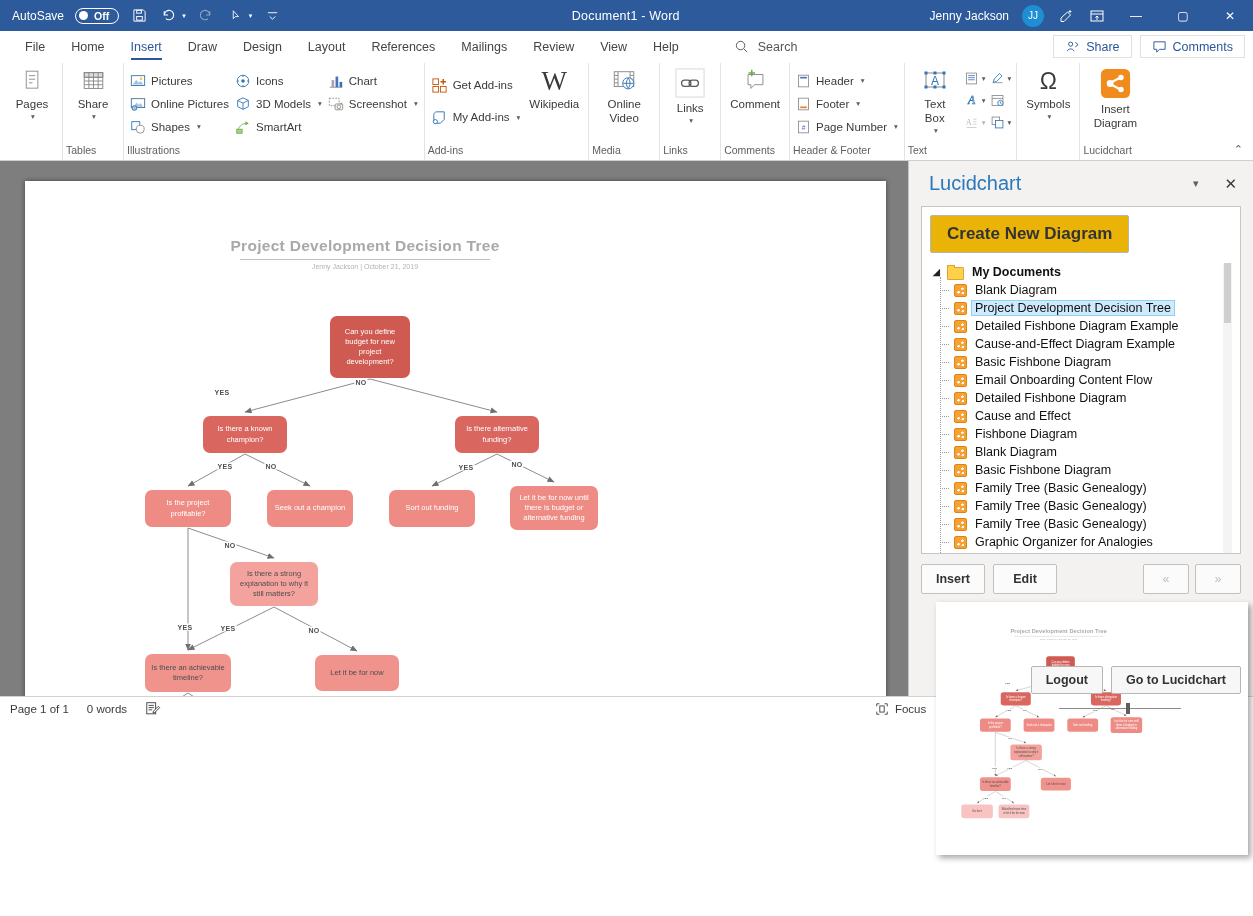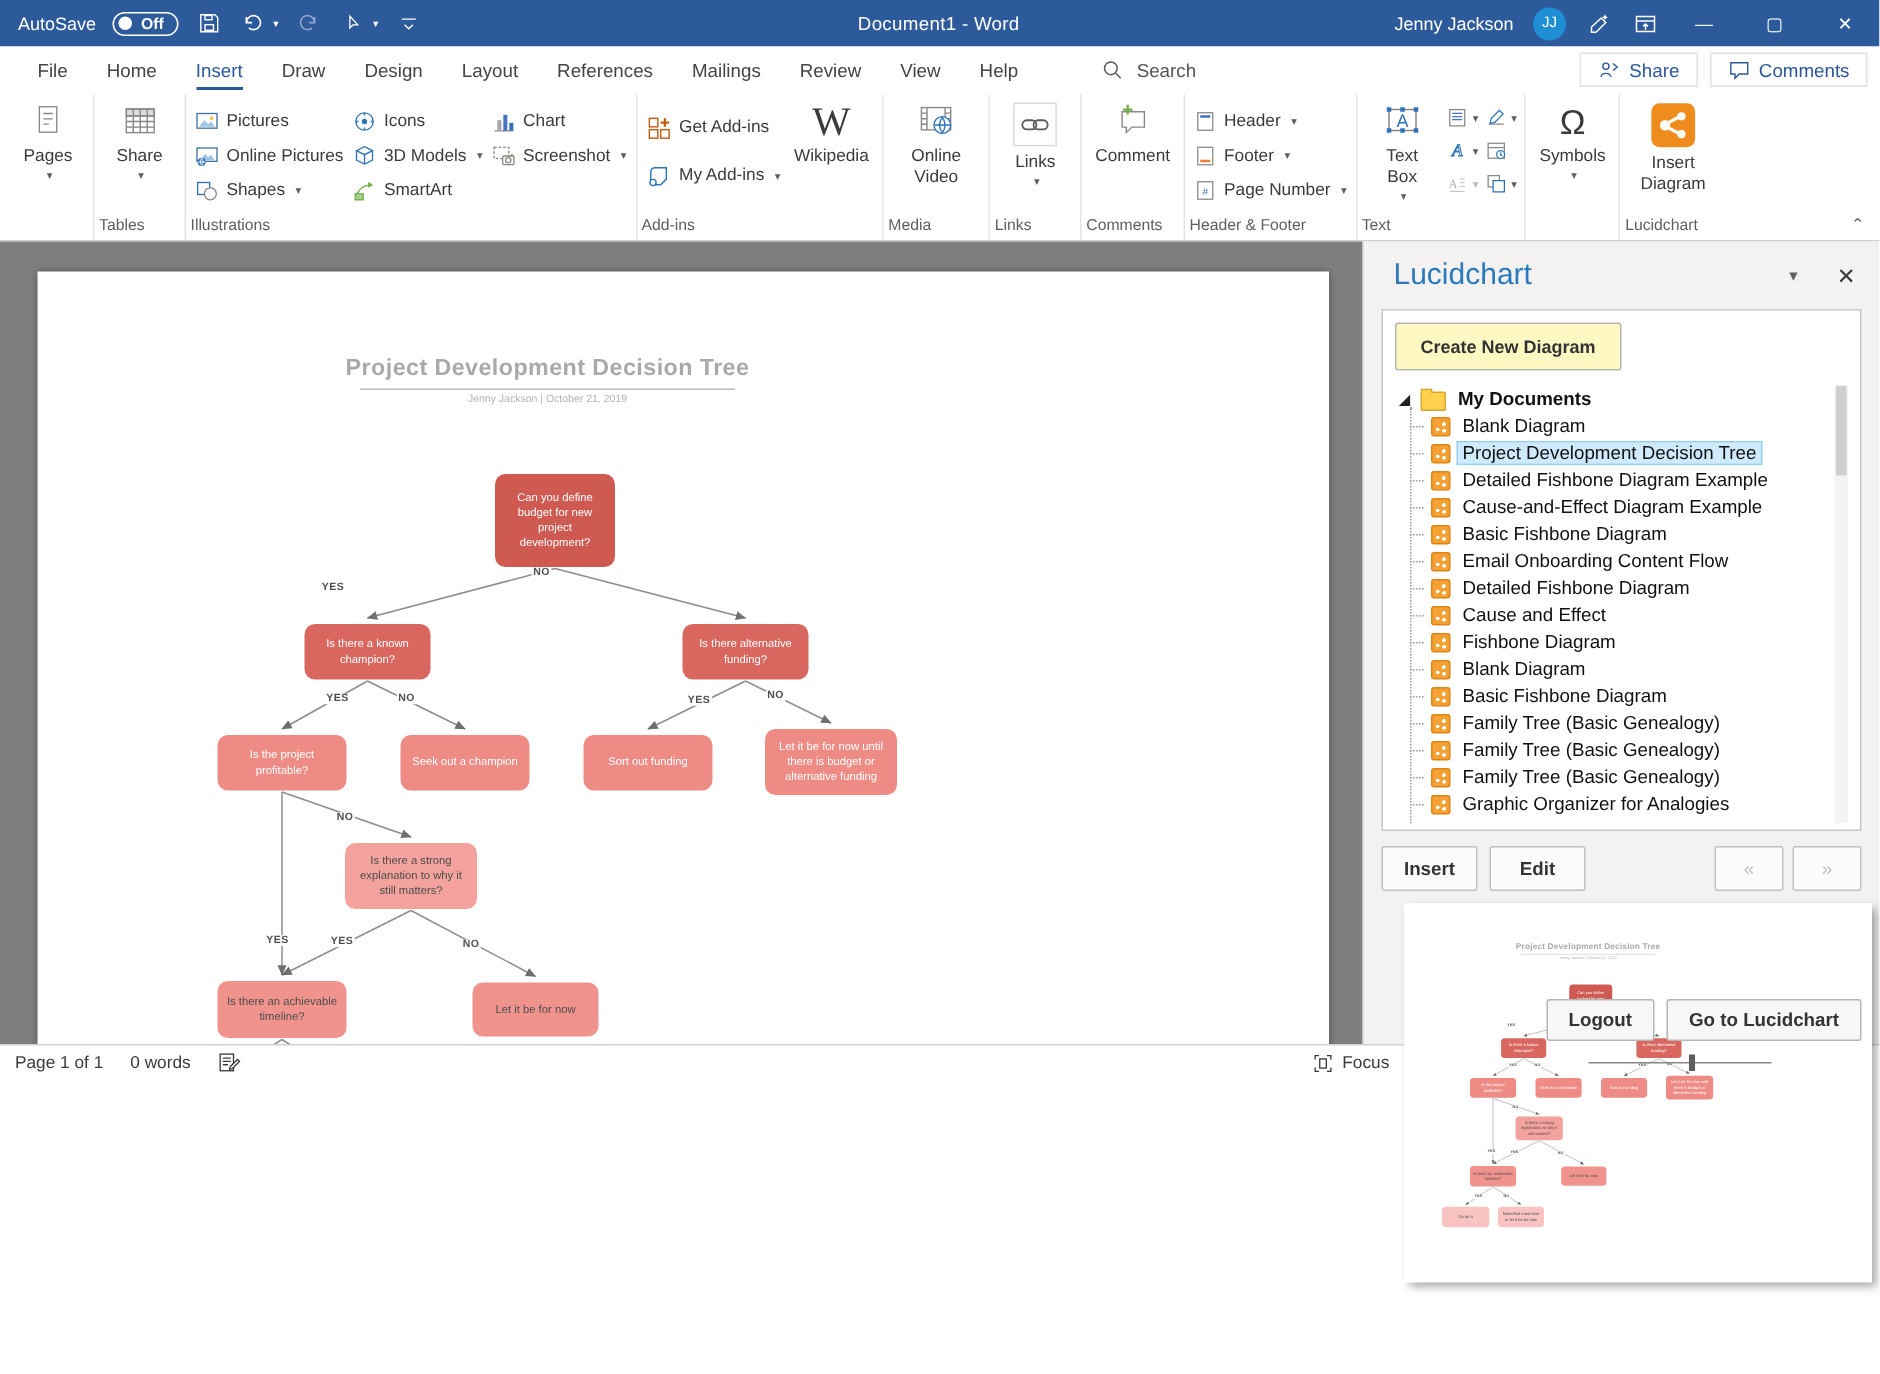--- a/index.html
+++ b/index.html
@@ -64,21 +64,21 @@
   .tree-node{position:absolute;border-radius:7px;display:flex;align-items:center;justify-content:center;text-align:center;font-size:7.5px;line-height:1.35;padding:2px 5px;box-sizing:border-box}
   .edge-label{position:absolute;font-size:7px;font-weight:700;color:#4f4f4f;transform:translate(-50%,-50%);background:#fff;padding:0 1px;letter-spacing:.3px}
 
   
   .panel{width:345px;background:#f3f2f1;border-left:1px solid #c8c6c4;display:flex;flex-direction:column;position:relative;box-sizing:border-box}
   .panel-header{height:45px;display:flex;align-items:center;padding:0 16px 0 20px}
   .panel-title{font-size:20px;color:#2a79bc;flex:1}
   .ph-caret{color:#605e5c;margin-right:26px;font-size:11px}
   .ph-close{color:#3b3a39;font-size:15px}
   .panel-card{margin:0 12px;background:#fff;border:1px solid #c8c6c4;padding:8px 8px 0;height:348px;box-sizing:border-box;overflow:hidden}
-  .create-btn{display:inline-block;border:1px solid #b8b6b4;background:#fef9c3;font-weight:700;font-size:12px;color:#333;padding:8px 16px;border-radius:2px}
+  .create-btn{display:inline-block;border:1px solid #b8b6b4;background:#eab308;font-weight:700;font-size:17px;color:#333;padding:8px 16px;border-radius:2px}
   .doclist{margin-top:10px;position:relative;height:292px;overflow:hidden;font-size:12.5px;color:#111}
   .doclist::before{content:"";position:absolute;left:10px;top:14px;height:278px;border-left:1px dotted #9a9a9a}
   .docrow{height:18px;display:flex;align-items:center;gap:5px;padding-left:24px;position:relative}
   .docrow.root{padding-left:3px;font-weight:700}
   .docrow:not(.root)::before{content:"";position:absolute;left:10px;width:9px;border-top:1px dotted #9a9a9a}
   .exp{color:#222;font-size:9px;width:9px}
   .folder{width:15px;height:11px;background:#ffd04a;border:1px solid #d9a636;border-radius:1px;position:relative;margin-top:2px}
   .folder::before{content:"";position:absolute;left:-1px;top:-3px;width:6px;height:2px;background:#ffd04a;border:1px solid #d9a636;border-bottom:none;border-radius:1px 1px 0 0}
   .lcdoc{width:13px;height:13px;border-radius:2px;flex:0 0 13px;border:1px solid #e08414;box-sizing:border-box;
          background:radial-gradient(circle at 32% 66%,#fff 1.2px,rgba(255,255,255,0) 1.3px),

